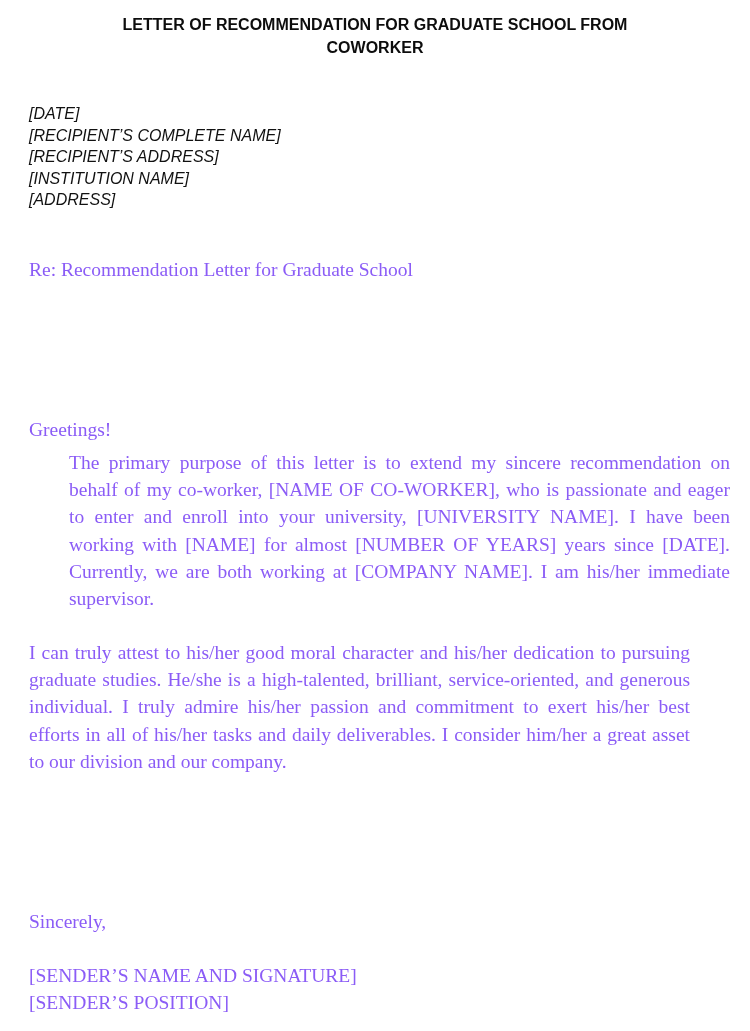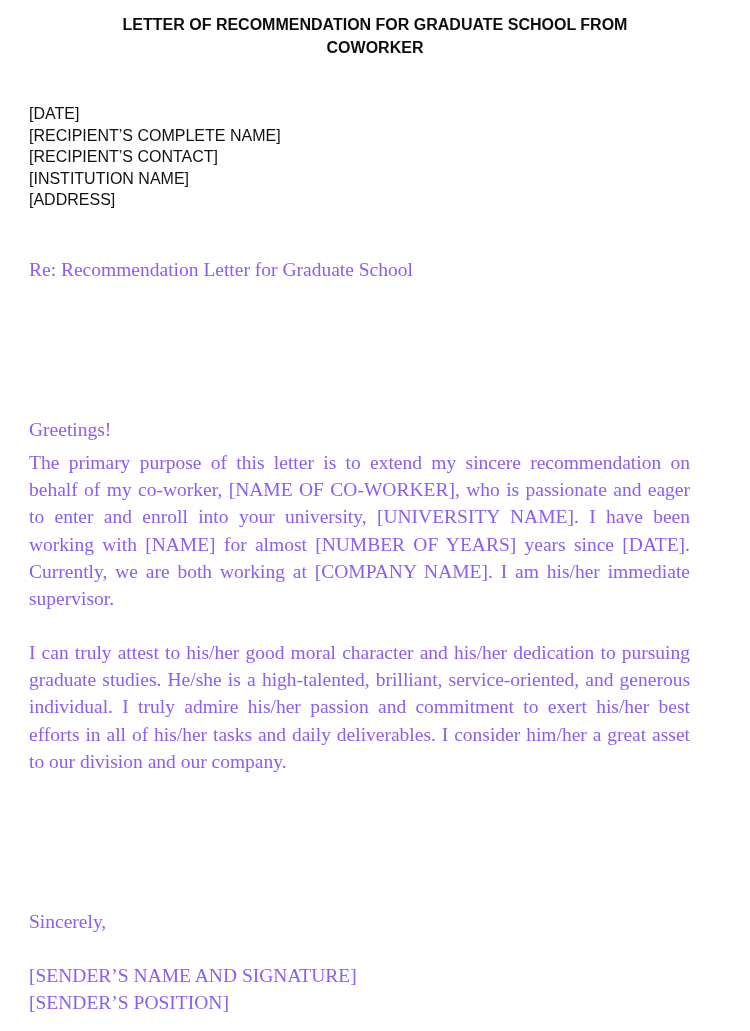--- a/index.html
+++ b/index.html
@@ -35,21 +35,21 @@
     }
     .address-block {
       position: absolute;
       left: 29px;
       top: 103px;
       font-family: "Liberation Sans", sans-serif;
       font-size: 16px;
       line-height: 21.5px;
       color: #111111;
     }
-    .address-block div { white-space: nowrap; }
+    .address-block div { white-space: nowrap; font-style: italic; }
     .serif {
       font-family: "Liberation Serif", serif;
       font-size: 19.5px;
       color: #8b5cf6;
     }
     .line {
       position: absolute;
       left: 29px;
       white-space: nowrap;
     }
@@ -64,41 +64,41 @@
     .salutation { top: 341px; }
     .blank {
       display: inline-block;
       width: 255px;
       border-bottom: 1px solid #222;
       height: 18px;
       vertical-align: baseline;
       margin-left: 4px;
     }
     .greeting { top: 419px; }
-    .p1 { top: 449px; }
+    .p1 { top: 449px; margin-left: 40px; }
     .p2 { top: 639px; }
     .p3 { top: 802px; }
     .closing { top: 911px; text-align: right; }
     .sig1 { top: 965px; }
     .sig2 { top: 992px; }
   </style>
 </head>
 <body>
 
 <div class="page">
 
   <div class="title">
     <div>LETTER OF RECOMMENDATION FOR GRADUATE SCHOOL FROM</div>
     <div>COWORKER</div>
   </div>
 
   <div class="address-block">
     <div>[DATE]</div>
     <div>[RECIPIENT’S COMPLETE NAME]</div>
-    <div>[RECIPIENT’S CONTACT]</div>
+    <div>[RECIPIENT’S ADDRESS]</div>
     <div>[INSTITUTION NAME]</div>
     <div>[ADDRESS]</div>
   </div>
 
   <div class="line serif re-line">Re: Recommendation Letter for Graduate School</div>
 
 
   <div class="line serif greeting">Greetings!</div>
 
   <div class="para serif p1">The primary purpose of this letter is to extend my sincere recommendation on behalf of my co-worker, [NAME OF CO-WORKER], who is passionate and eager to enter and enroll into your university, [UNIVERSITY NAME]. I have been working with [NAME] for almost [NUMBER OF YEARS] years since [DATE]. Currently, we are both working at [COMPANY NAME]. I am his/her immediate supervisor.</div>

